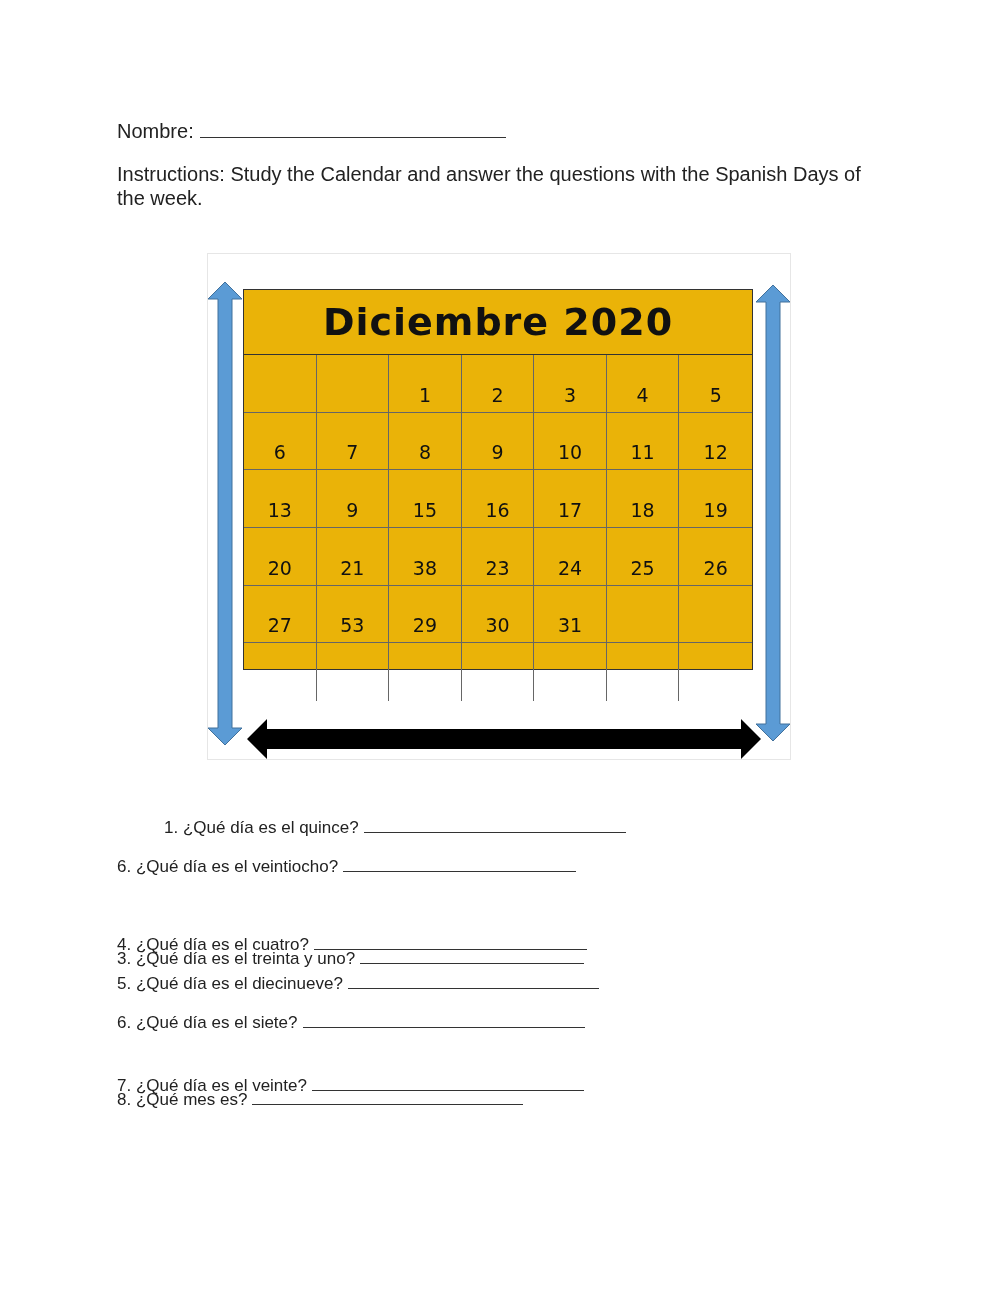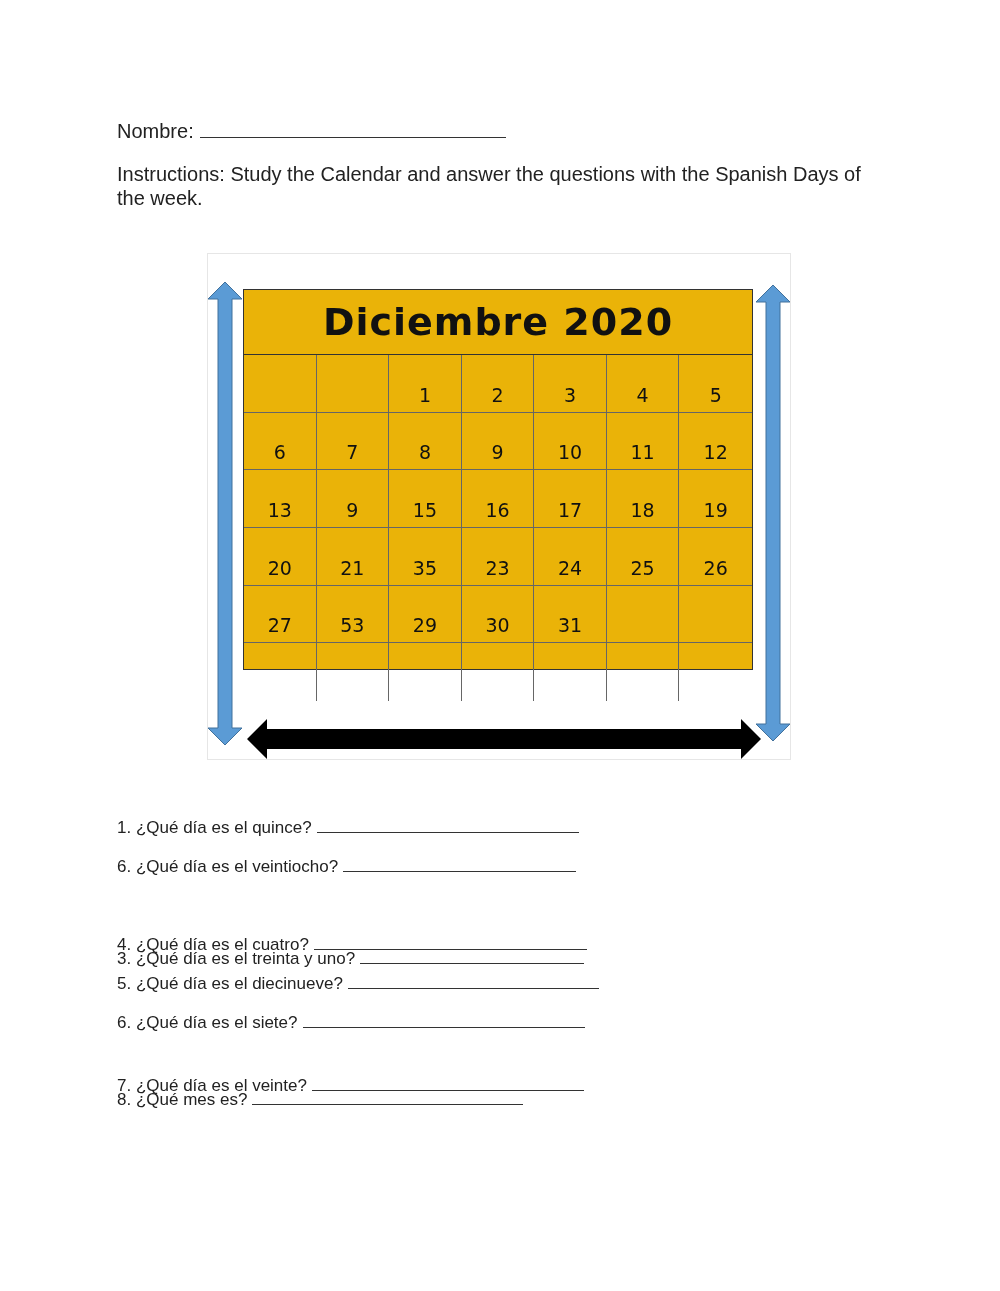--- a/index.html
+++ b/index.html
@@ -73,21 +73,21 @@
       <div>12</div>
       <div>13</div>
       <div>9</div>
       <div>15</div>
       <div>16</div>
       <div>17</div>
       <div>18</div>
       <div>19</div>
       <div>20</div>
       <div>21</div>
-      <div>35</div>
+      <div>38</div>
       <div>23</div>
       <div>24</div>
       <div>25</div>
       <div>26</div>
       <div>27</div>
       <div>53</div>
       <div>29</div>
       <div>30</div>
       <div>31</div>
       <div></div>
@@ -96,21 +96,21 @@
       <div class="lastrow"></div>
       <div class="lastrow"></div>
       <div class="lastrow"></div>
       <div class="lastrow"></div>
       <div class="lastrow"></div>
       <div class="lastrow"></div>
     </div>
 </div>
 
 <div id="questions">
-    <div class="q" style="top: 817px;"><span>1. ¿Qué día es el quince?</span><span class="blank" style="width: 262px;"></span></div>
+    <div class="q" style="top: 817px; margin-left: 47px;"><span>1. ¿Qué día es el quince?</span><span class="blank" style="width: 262px;"></span></div>
     <div class="q" style="top: 856px;"><span>6. ¿Qué día es el veintiocho?</span><span class="blank" style="width: 233px;"></span></div>
     <div class="q" style="top: 948px;"><span>3. ¿Qué día es el treinta y uno?</span><span class="blank" style="width: 224px;"></span></div>
     <div class="q" style="top: 934px;"><span>4. ¿Qué día es el cuatro?</span><span class="blank" style="width: 273px;"></span></div>
     <div class="q" style="top: 973px;"><span>5. ¿Qué día es el diecinueve?</span><span class="blank" style="width: 251px;"></span></div>
     <div class="q" style="top: 1012px;"><span>6. ¿Qué día es el siete?</span><span class="blank" style="width: 282px;"></span></div>
     <div class="q" style="top: 1051px; margin-top: 24px;"><span>7. ¿Qué día es el veinte?</span><span class="blank" style="width: 272px;"></span></div>
     <div class="q" style="top: 1089px;"><span>8. ¿Qué mes es?</span><span class="blank" style="width: 271px;"></span></div>
   </div>
 
 </body></html>

